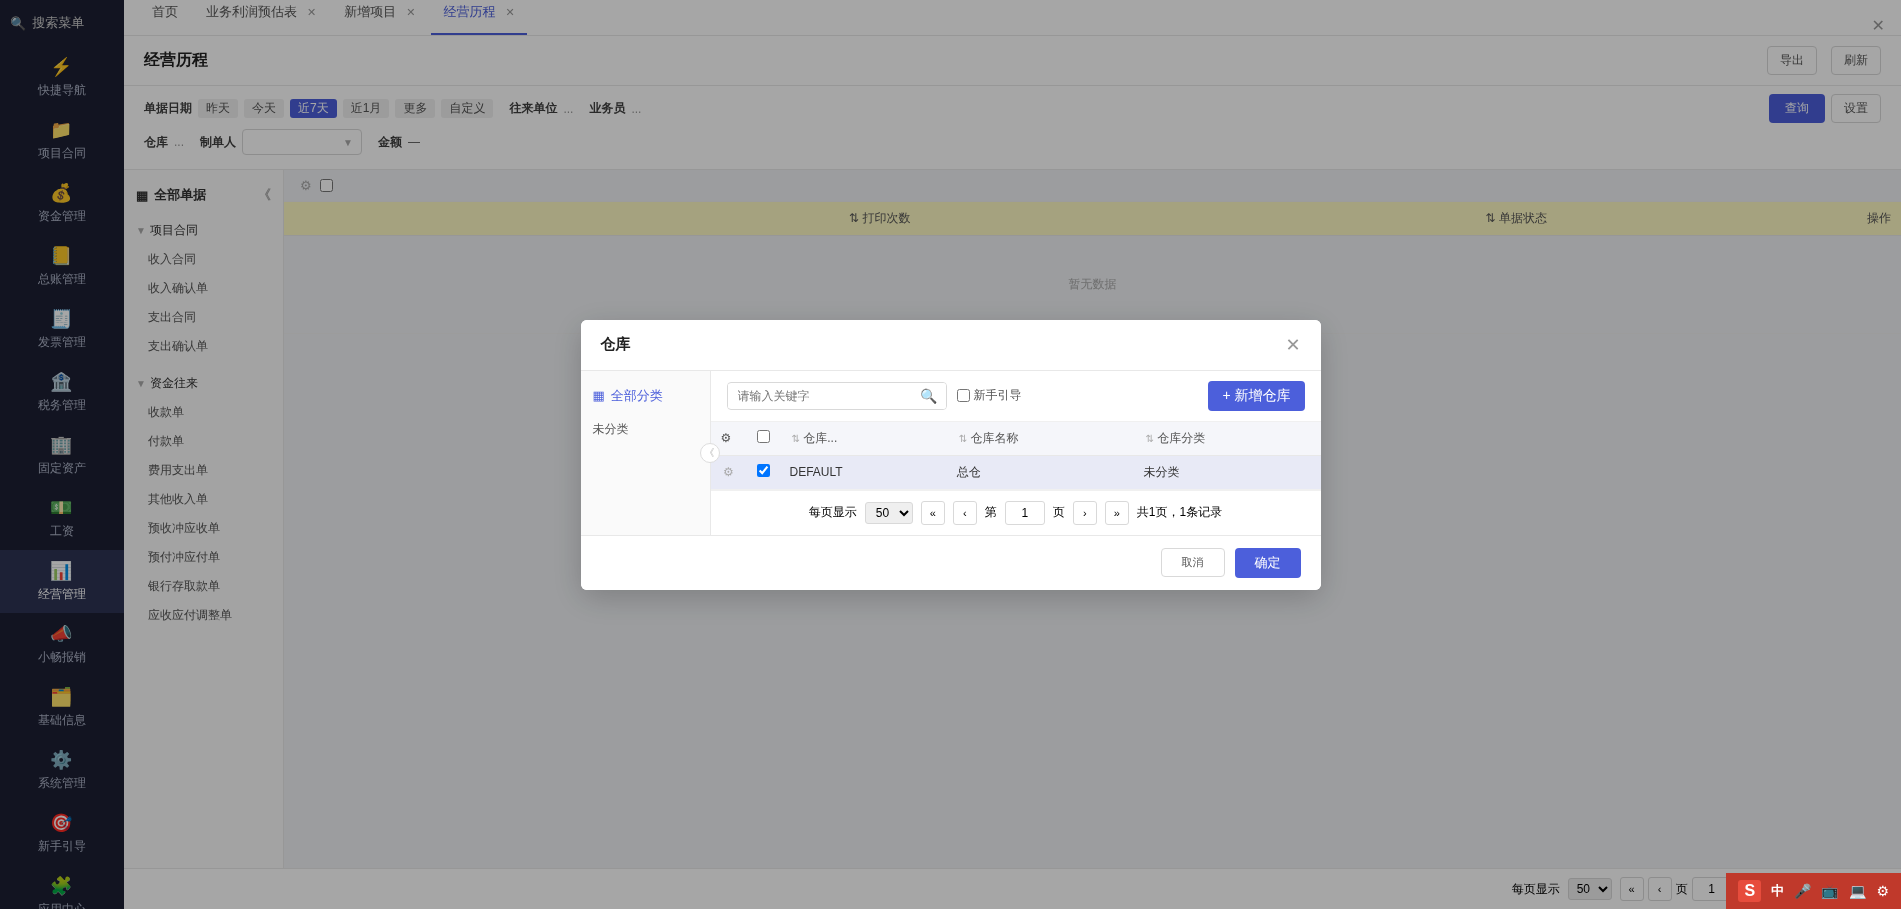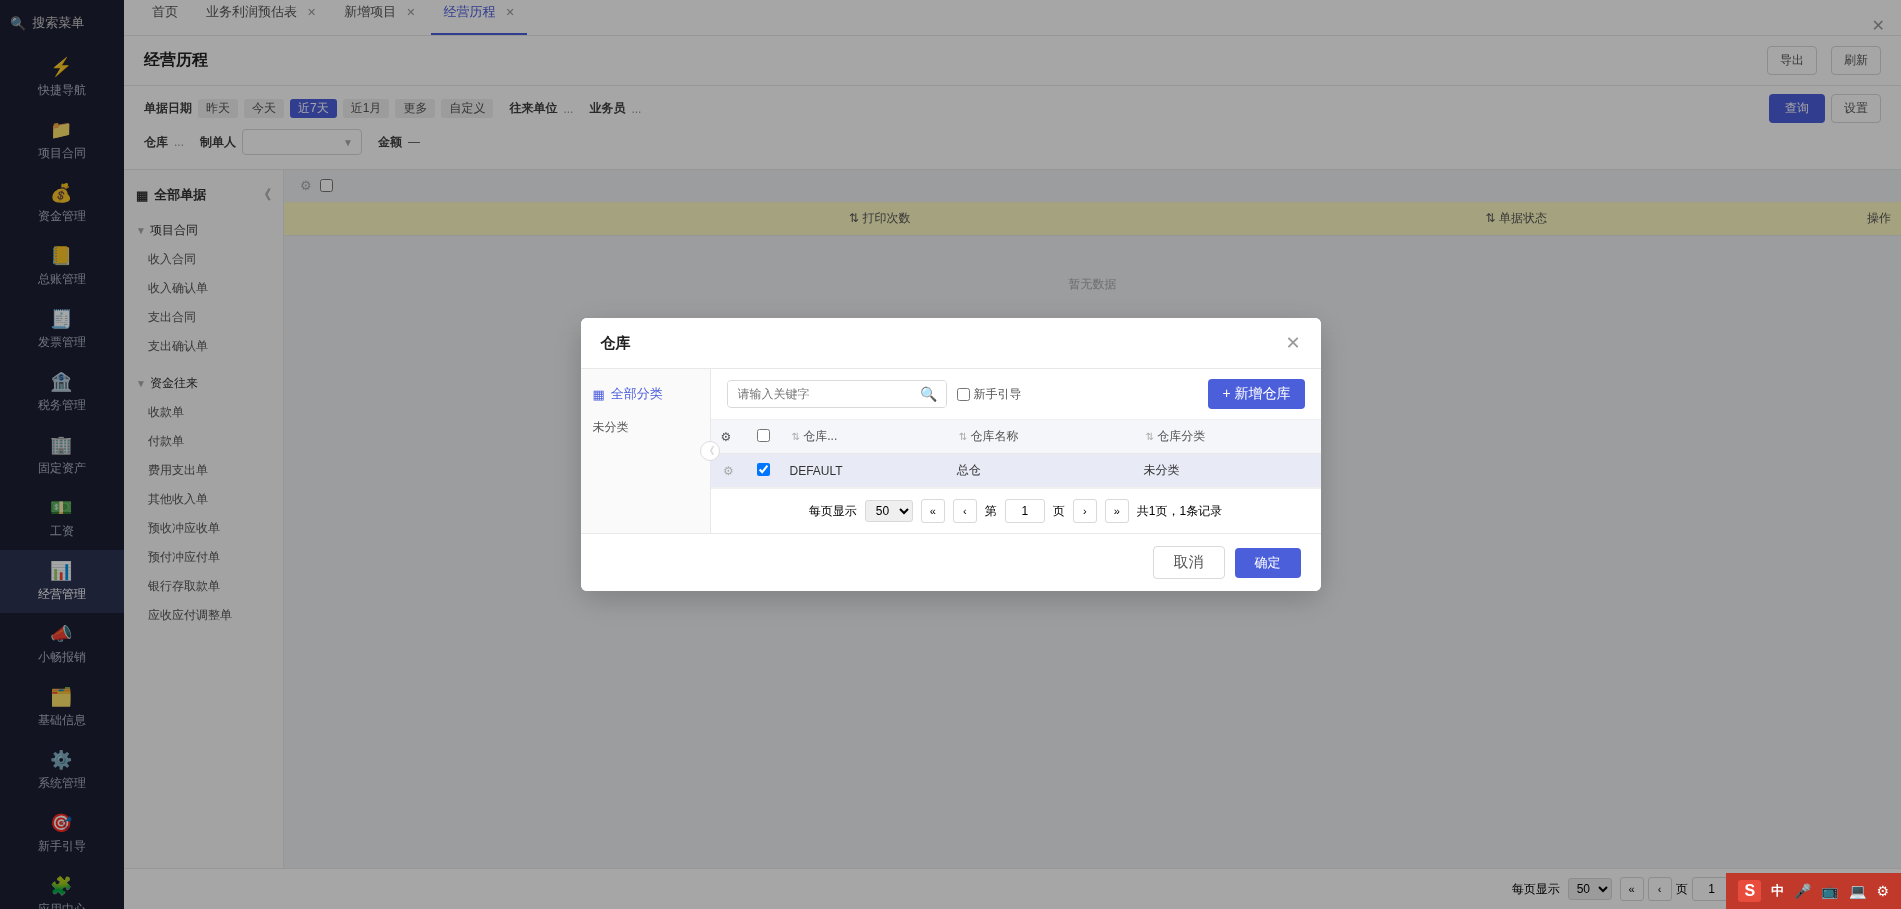--- a/index.html
+++ b/index.html
@@ -211,21 +211,21 @@
     .dialog-pagination {
       display: flex; align-items: center; justify-content: center;
       padding: 10px 16px; border-top: 1px solid #f0f0f0; gap: 8px; font-size: 12px;
     }
     .dialog-footer {
       display: flex; align-items: center; justify-content: flex-end;
       padding: 12px 20px; gap: 10px; border-top: 1px solid #e8e8e8; background: #fff;
     }
     .btn-cancel {
       background: #fff; color: #555; border: 1px solid #d9d9d9;
-      padding: 6px 20px; border-radius: 4px; cursor: pointer; font-size: 15px;
+      padding: 6px 20px; border-radius: 4px; cursor: pointer; font-size: 11px;
     }
     .btn-confirm {
       background: #4c5fdb; color: #fff; border: none;
       padding: 6px 20px; border-radius: 4px; cursor: pointer; font-size: 13px;
     }
 
     
     .taskbar {
       position: fixed; bottom: 0; right: 0; height: 36px;
       background: #c0392b; display: flex; align-items: center; padding: 0 12px; gap: 10px;

